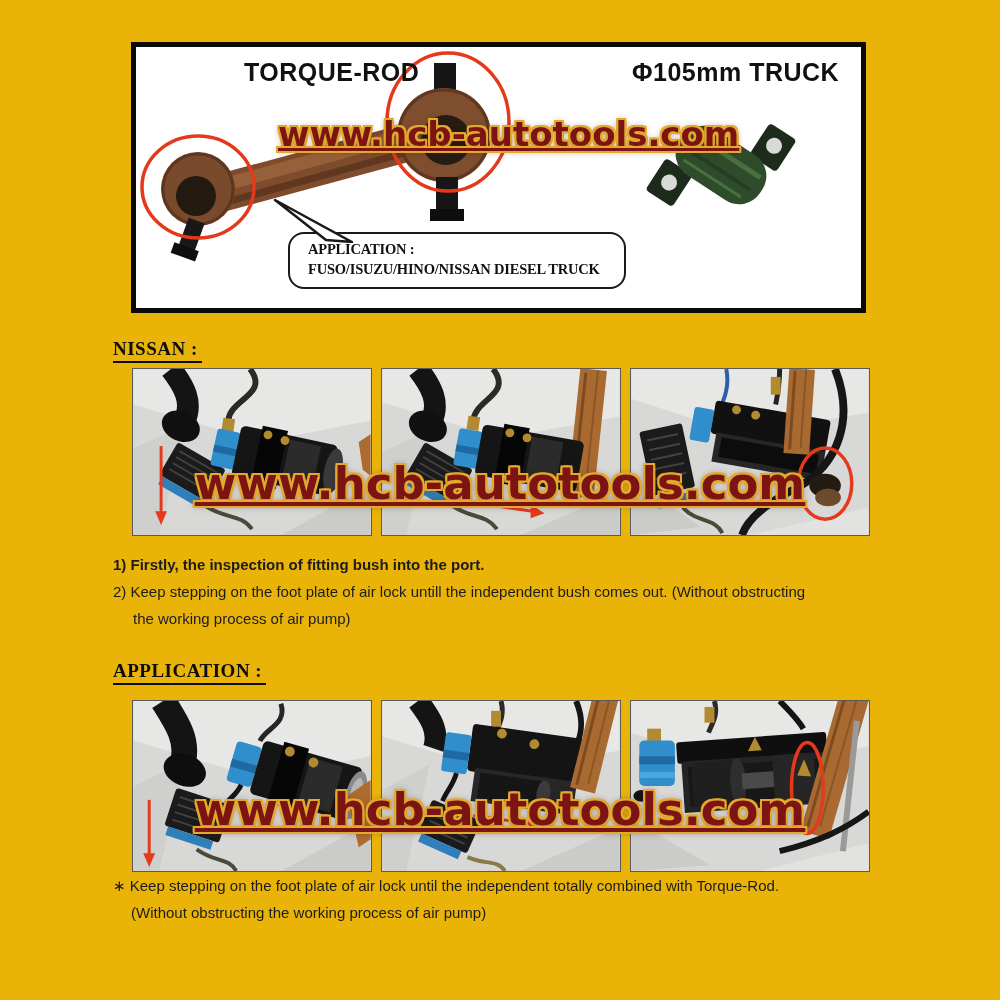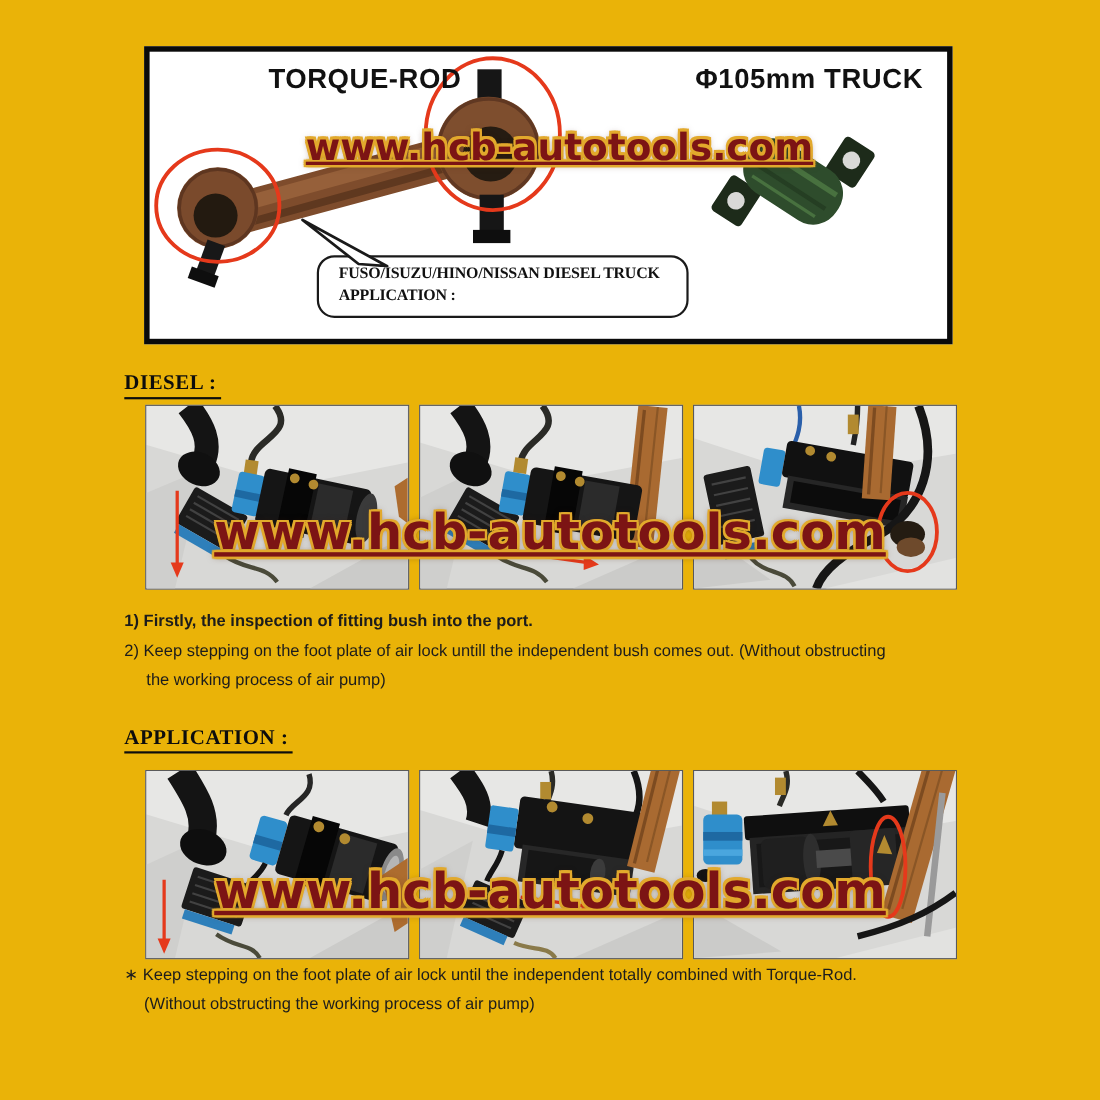--- a/index.html
+++ b/index.html
@@ -111,26 +111,26 @@
 
     <div class="pb-title pb-title-left">TORQUE-ROD</div>
     <div class="pb-title pb-title-right">Φ105mm TRUCK</div>
 
     <div class="watermark wm-box">www.hcb-autotools.com</div>
 
     <svg class="bubble-tail" viewBox="0 0 84 46">
       <polygon points="80,45 3,3 54,43" fill="#ffffff" stroke="#1a1a1a" stroke-width="2.5" stroke-linejoin="round"></polygon>
     </svg>
     <div class="bubble">
+      <div class="bubble-line">APPLICATION :</div>
       <div class="bubble-line">FUSO/ISUZU/HINO/NISSAN DIESEL TRUCK</div>
-      <div class="bubble-line">APPLICATION :</div>
     </div>
   </div>
 
-  <div class="section-heading h-removal">DIESEL :</div>
+  <div class="section-heading h-removal">NISSAN :</div>
 
   <div class="photo r1 p-a">
     <svg viewBox="0 0 240 168">
       <rect width="240" height="168" fill="#d8d8d6"></rect>
       <polygon points="0,0 240,0 240,52 130,74 0,36" fill="#e7e7e5"></polygon>
       <polygon points="150,168 240,118 240,168" fill="#cbcbc9"></polygon>
       <polygon points="0,80 52,58 26,168 0,168" fill="#cfcfcd"></polygon>
       <polygon points="228,74 240,66 240,108 232,102" fill="#ad6c2f"></polygon>
       <path d="M118,0 C138,26 98,30 96,52" stroke="#2a2a26" stroke-width="6" fill="none"></path>
       <rect x="90" y="50" width="12" height="14" fill="#b28a30" transform="rotate(8,96,57)"></rect>

